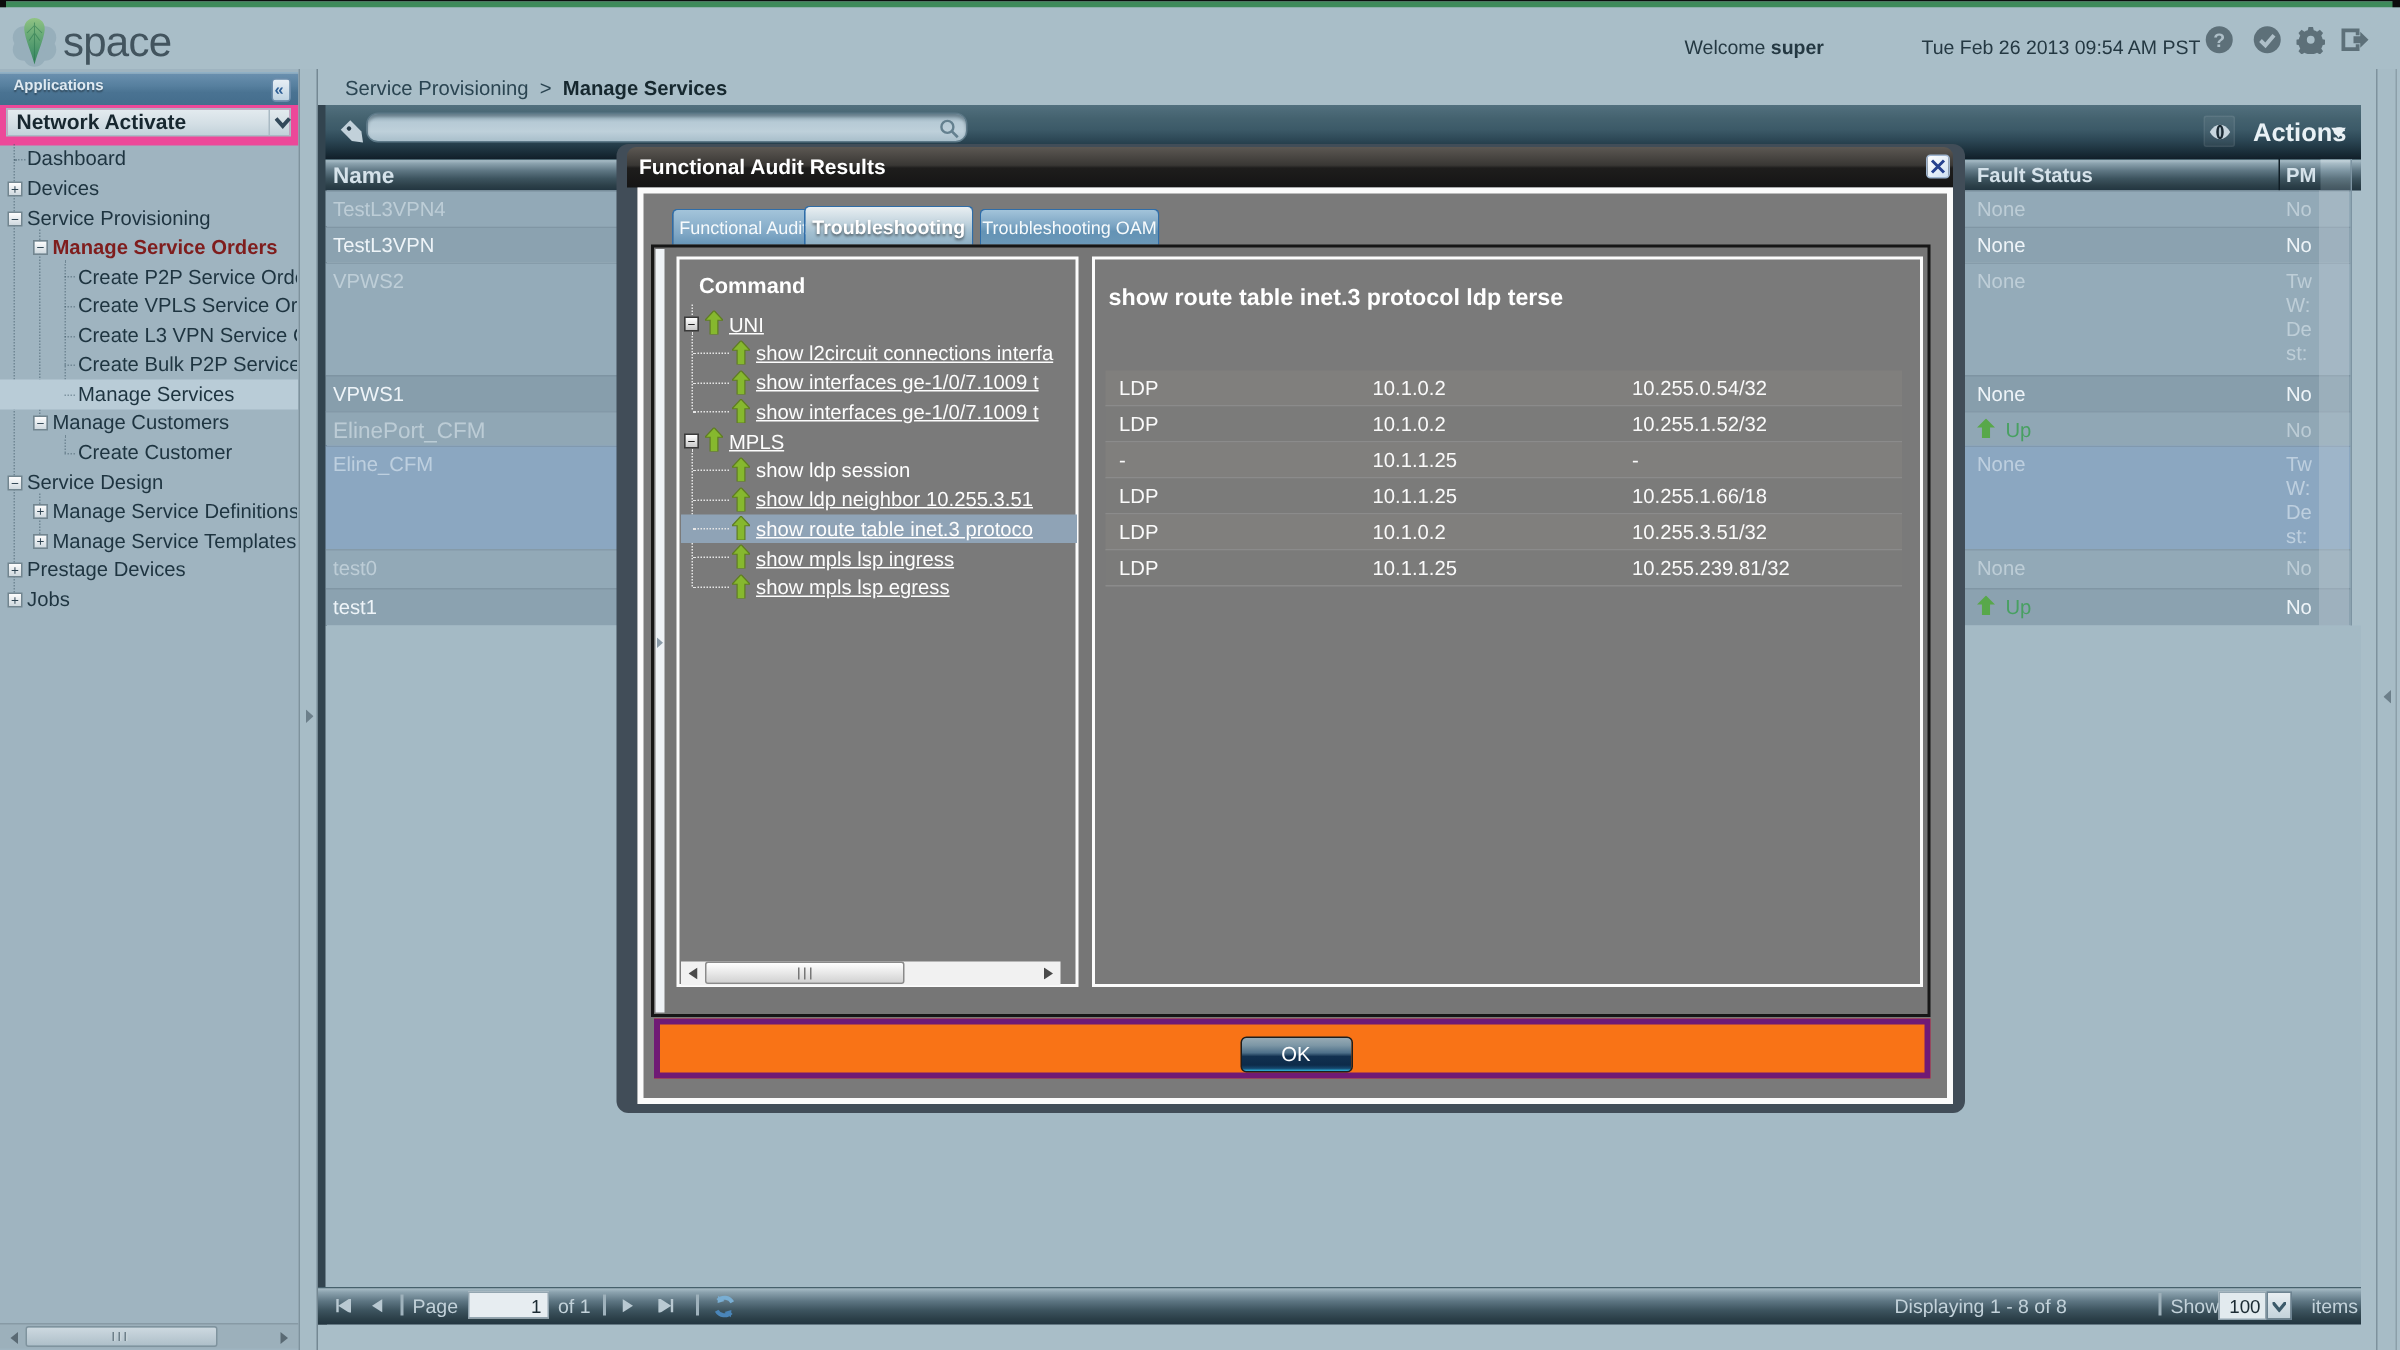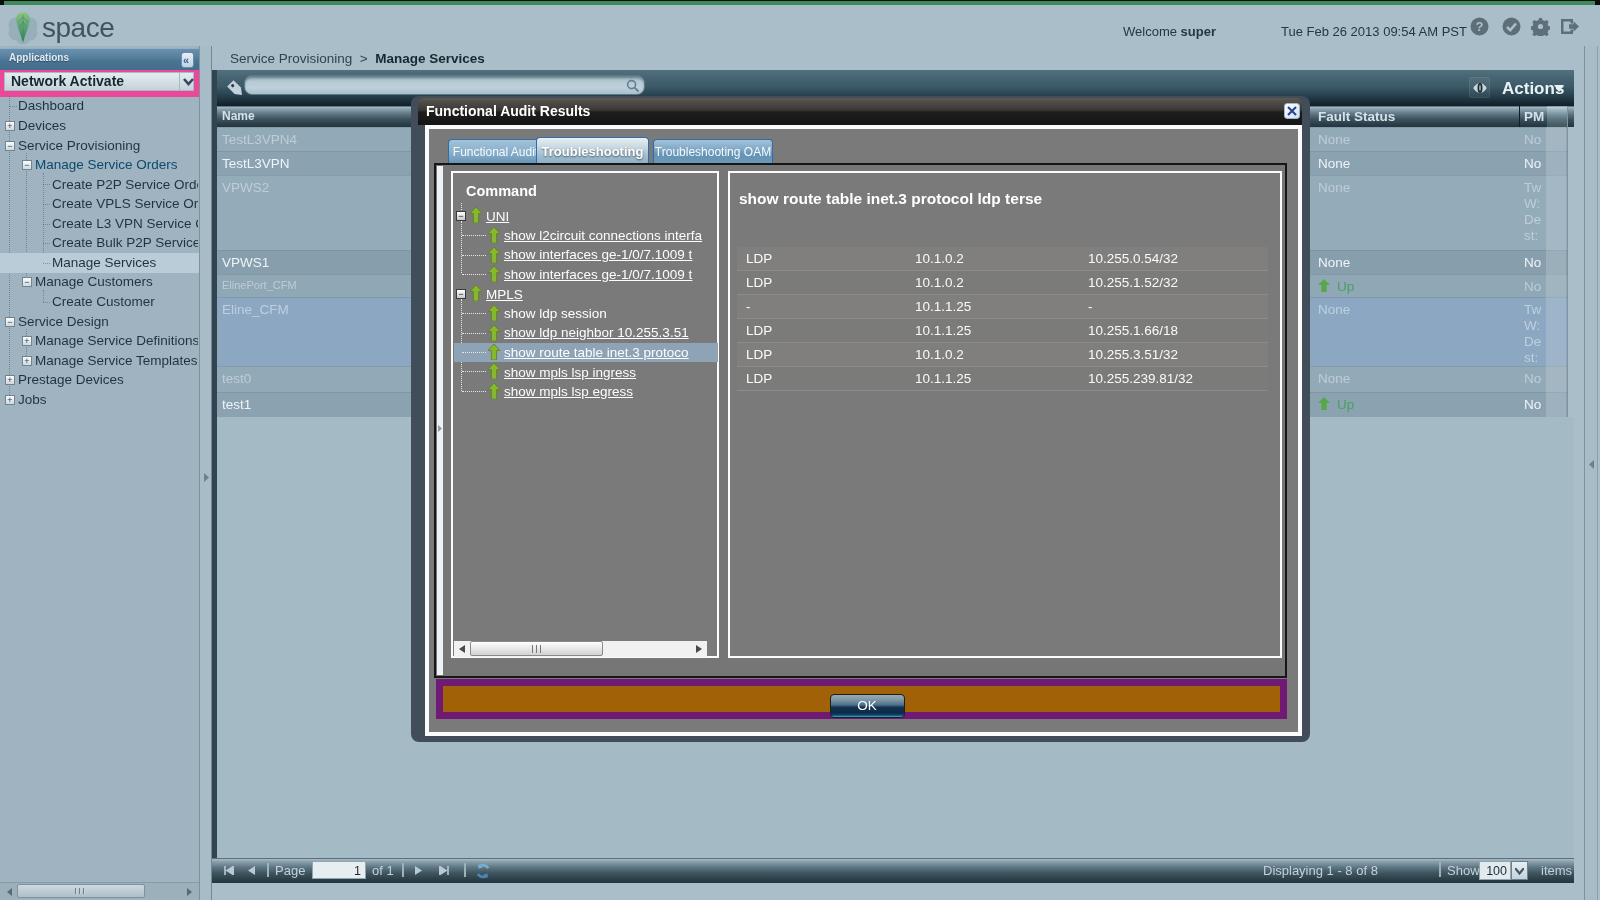--- a/index.html
+++ b/index.html
@@ -96,21 +96,21 @@
 <div class="abs" style="left:43px;top:197px;width:7px;height:1px;border-top:1px dotted rgba(55,80,95,0.45);"></div>
 <div class="abs" style="left:43px;top:217px;width:7px;height:1px;border-top:1px dotted rgba(55,80,95,0.45);"></div>
 <div class="abs" style="left:43px;top:244px;width:1px;height:12px;border-left:1px dotted rgba(55,80,95,0.45);"></div>
 <div class="abs" style="left:43px;top:256px;width:7px;height:1px;border-top:1px dotted rgba(55,80,95,0.45);"></div>
 <div class="abs" style="left:18px;top:52px;width:180px;height:17px;font-size:13.5px;color:#1e3440;white-space:nowrap;overflow:hidden;">Dashboard</div>
 <div class="abs" style="left:5px;top:75px;width:10px;height:10px;background:linear-gradient(180deg,#fdfdfd,#cfd9df);border:1px solid #72858f;font-size:9px;line-height:8px;text-align:center;color:#2e4452;">+</div>
 <div class="abs" style="left:18px;top:72px;width:180px;height:17px;font-size:13.5px;color:#1e3440;white-space:nowrap;overflow:hidden;">Devices</div>
 <div class="abs" style="left:5px;top:95px;width:10px;height:10px;background:linear-gradient(180deg,#fdfdfd,#cfd9df);border:1px solid #72858f;font-size:9px;line-height:8px;text-align:center;color:#2e4452;">−</div>
 <div class="abs" style="left:18px;top:92px;width:180px;height:17px;font-size:13.5px;color:#1e3440;white-space:nowrap;overflow:hidden;">Service Provisioning</div>
 <div class="abs" style="left:22px;top:114px;width:10px;height:10px;background:linear-gradient(180deg,#fdfdfd,#cfd9df);border:1px solid #72858f;font-size:9px;line-height:8px;text-align:center;color:#2e4452;">−</div>
-<div class="abs" style="left:35px;top:111px;width:163px;height:17px;font-size:13.5px;color:#0c4a6e;white-space:nowrap;overflow:hidden;">Manage Service Orders</div>
+<div class="abs" style="left:35px;top:111px;width:163px;height:17px;font-size:13.5px;color:#7f1d1d;white-space:nowrap;overflow:hidden;font-weight:bold;">Manage Service Orders</div>
 <div class="abs" style="left:52px;top:131px;width:146px;height:17px;font-size:13.5px;color:#1e3440;white-space:nowrap;overflow:hidden;">Create P2P Service Orders</div>
 <div class="abs" style="left:52px;top:150px;width:146px;height:17px;font-size:13.5px;color:#1e3440;white-space:nowrap;overflow:hidden;">Create VPLS Service Orders</div>
 <div class="abs" style="left:52px;top:170px;width:146px;height:17px;font-size:13.5px;color:#1e3440;white-space:nowrap;overflow:hidden;">Create L3 VPN Service Orders</div>
 <div class="abs" style="left:52px;top:189px;width:146px;height:17px;font-size:13.5px;color:#1e3440;white-space:nowrap;overflow:hidden;">Create Bulk P2P Service Orders</div>
 <div class="abs" style="left:0;top:207px;width:199px;height:20px;background:#b9ccd7;"></div>
 <div class="abs" style="left:52px;top:209px;width:146px;height:17px;font-size:13.5px;color:#1e3440;white-space:nowrap;overflow:hidden;">Manage Services</div>
 <div class="abs" style="left:22px;top:231px;width:10px;height:10px;background:linear-gradient(180deg,#fdfdfd,#cfd9df);border:1px solid #72858f;font-size:9px;line-height:8px;text-align:center;color:#2e4452;">−</div>
 <div class="abs" style="left:35px;top:228px;width:163px;height:17px;font-size:13.5px;color:#1e3440;white-space:nowrap;overflow:hidden;">Manage Customers</div>
 <div class="abs" style="left:52px;top:248px;width:146px;height:17px;font-size:13.5px;color:#1e3440;white-space:nowrap;overflow:hidden;">Create Customer</div>
 <div class="abs" style="left:5px;top:271px;width:10px;height:10px;background:linear-gradient(180deg,#fdfdfd,#cfd9df);border:1px solid #72858f;font-size:9px;line-height:8px;text-align:center;color:#2e4452;">−</div>
@@ -179,21 +179,21 @@
         <ellipse cx="8" cy="7" rx="0.8" ry="3.3" fill="#aebfc8"></ellipse>
       </svg>
     </div>
     <div class="abs" style="left:1285px;top:9px;font-size:17px;font-weight:bold;color:#e9f1f5;">Actions</div>
     <svg class="abs" style="left:1337px;top:15px;" width="10" height="7" viewBox="0 0 10 7">
         <path d="M0 0 H10 L5 7 Z" fill="#e9f1f5"></path>
       </svg>
   </div>
 
   <div class="abs" style="left:5px;top:60px;width:1357px;height:21px;background:linear-gradient(180deg,#24404c 0%,#a5bac4 5%,#8ba2ae 14%,#5d7582 38%,#3d545f 62%,#2c4049 84%,#223540 100%);">
-    <div class="abs" style="left:5px;top:3px;font-size:12px;font-weight:bold;color:#d5e2ea;">Name</div>
+    <div class="abs" style="left:5px;top:3px;font-size:15px;font-weight:bold;color:#d5e2ea;">Name</div>
     <div class="abs" style="left:1101px;top:3px;font-size:13.5px;font-weight:bold;color:#d5e2ea;">Fault Status</div>
     <div class="abs" style="left:1302px;top:0;width:1px;height:21px;background:#101e26;"></div>
     <div class="abs" style="left:1307px;top:3px;font-size:13.5px;font-weight:bold;color:#d5e2ea;">PM</div>
     <div class="abs" style="left:1330px;top:0;width:20px;height:21px;background:linear-gradient(180deg,#54707c 0%,#c2d2da 5%,#a8bcc6 14%,#7d95a2 38%,#5d747f 62%,#4c6069 84%,#425560 100%);"></div>
   </div>
   <div class="abs" style="left:5px;top:81px;width:1350px;height:24px;background:#92a9b7;border-top:1px solid rgba(110,130,144,0.35);">
 <div class="abs" style="left:5px;top:4px;font-size:13.5px;color:rgba(228,238,244,0.52);">TestL3VPN4</div>
 <div class="abs" style="left:1101px;top:4px;font-size:13.5px;color:rgba(228,238,244,0.52);">None</div>
 <div class="abs" style="left:1307px;top:4px;font-size:13.5px;color:rgba(228,238,244,0.52);">No</div>
 </div>
@@ -209,21 +209,21 @@
 <div class="abs" style="left:1307px;top:20px;font-size:13.5px;color:rgba(228,238,244,0.52);">W:</div>
 <div class="abs" style="left:1307px;top:36px;font-size:13.5px;color:rgba(228,238,244,0.52);">De</div>
 <div class="abs" style="left:1307px;top:52px;font-size:13.5px;color:rgba(228,238,244,0.52);">st:</div>
 </div>
 <div class="abs" style="left:5px;top:204px;width:1350px;height:24px;background:#879eac;border-top:1px solid rgba(110,130,144,0.35);">
 <div class="abs" style="left:5px;top:4px;font-size:13.5px;color:#eef4f8;">VPWS1</div>
 <div class="abs" style="left:1101px;top:4px;font-size:13.5px;color:#eef4f8;">None</div>
 <div class="abs" style="left:1307px;top:4px;font-size:13.5px;color:#eef4f8;">No</div>
 </div>
 <div class="abs" style="left:5px;top:228px;width:1350px;height:23px;background:#90a7b5;border-top:1px solid rgba(110,130,144,0.35);">
-<div class="abs" style="left:5px;top:4px;font-size:11px;color:rgba(228,238,244,0.52);">ElinePort_CFM</div>
+<div class="abs" style="left:5px;top:4px;font-size:15px;color:rgba(228,238,244,0.52);">ElinePort_CFM</div>
 <svg class="abs" style="left:1101px;top:4px;" width="12" height="13" viewBox="0 0 12 13">
         <path d="M6 0 L12 6 H8.7 V13 H3.3 V6 H0 Z" fill="#58a84a"></path>
       </svg>
 <div class="abs" style="left:1120px;top:4px;font-size:13.5px;color:#48a062;">Up</div>
 <div class="abs" style="left:1307px;top:4px;font-size:13.5px;color:rgba(228,238,244,0.52);">No</div>
 </div>
 <div class="abs" style="left:5px;top:251px;width:1350px;height:69px;background:#8ba7c1;border-top:1px solid rgba(110,130,144,0.35);">
 <div class="abs" style="left:5px;top:4px;font-size:13.5px;color:rgba(232,241,248,0.55);">Eline_CFM</div>
 <div class="abs" style="left:1101px;top:4px;font-size:13.5px;color:rgba(232,241,248,0.55);">None</div>
 <div class="abs" style="left:1307px;top:4px;font-size:13.5px;color:rgba(232,241,248,0.55);">Tw</div>
@@ -423,18 +423,18 @@
 <div class="abs" style="left:178px;top:4px;font-size:13.5px;color:#fafafa;">10.1.0.2</div>
 <div class="abs" style="left:351px;top:4px;font-size:13.5px;color:#fafafa;">10.255.3.51/32</div>
 </div>
 <div class="abs" style="left:7px;top:194px;width:531px;height:24px;background:#7b7b7a;border-bottom:1px solid #8b8b8b;">
 <div class="abs" style="left:9px;top:4px;font-size:13.5px;color:#fafafa;">LDP</div>
 <div class="abs" style="left:178px;top:4px;font-size:13.5px;color:#fafafa;">10.1.1.25</div>
 <div class="abs" style="left:351px;top:4px;font-size:13.5px;color:#fafafa;">10.255.239.81/32</div>
 </div>
   </div>
 
-  <div class="abs" style="left:436px;top:679px;width:851px;height:40px;background:#a16207;border:7px solid #701a75;">
+  <div class="abs" style="left:436px;top:679px;width:851px;height:40px;background:#f97316;border:4px solid #701a75;">
     <div class="abs" style="left:387px;top:8px;width:75px;height:24px;border-radius:4px;border:1.5px solid #1e1e1e;background:linear-gradient(180deg,#97aab4 0%,#7d97a6 22%,#4e7089 45%,#123150 56%,#0d2b49 82%,#15486e 92%,#2fb8e0 100%);">
       <div class="abs" style="left:0;top:3px;width:72px;text-align:center;font-size:13.5px;color:#ffffff;">OK</div>
     </div>
   </div>
 </div>
 
 </body></html>

